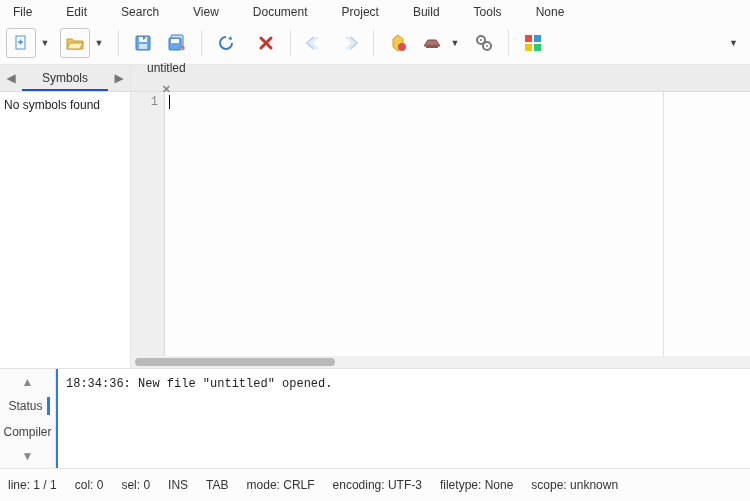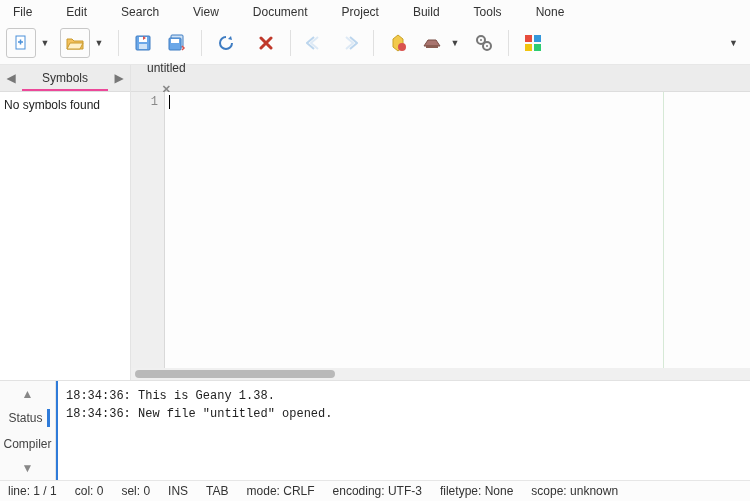--- a/index.html
+++ b/index.html
@@ -83,21 +83,21 @@
     width: 22px; height: 26px;
     display:flex; align-items:center; justify-content:center;
     color:#777;
     cursor:default;
   }
   .sb-tab {
     flex:1;
     text-align:center;
     font-size:12px;
     padding: 5px 4px 4px;
-    border-bottom: 2px solid #ec4899;
+    border-bottom: 2px solid #1d4ed8;
     color:#333;
   }
   .sidebar-body {
     flex:1;
     padding: 6px 4px;
     font-size: 12px;
     color:#222;
   }
 
   .editor-pane {
@@ -197,21 +197,21 @@
     font-family: "Consolas","Courier New",monospace;
     font-size: 12px;
     color:#222;
     padding: 6px 8px;
     line-height: 1.5;
     border-left: 2px solid #2f7bd9;
   }
 
   
   .statusbar {
-    height: 21px;
+    height: 33px;
     background: #fcfcfc;
     border-top: 1px solid #e6e6e6;
     display:flex; align-items:center;
     gap: 18px;
     padding: 0 8px;
     font-size: 12px;
     color:#333;
   }
   .statusbar span { white-space: nowrap; }
 
@@ -383,21 +383,20 @@
 </div>
 
 <div class="messages">
   <div class="msg-side">
     <div class="updown">▲</div>
     <div class="mtab active">Status</div>
     <div class="mtab">Compiler</div>
     <div class="updown">▼</div>
   </div>
   <div class="msg-body">
-    <div>18:34:36: This is Geany 1.38.</div>
     <div>18:34:36: New file "untitled" opened.</div>
   </div>
 </div>
 
 <div class="statusbar">
   <span>line: 1 / 1</span>
   <span>col: 0</span>
   <span>sel: 0</span>
   <span>INS</span>
   <span>TAB</span>

